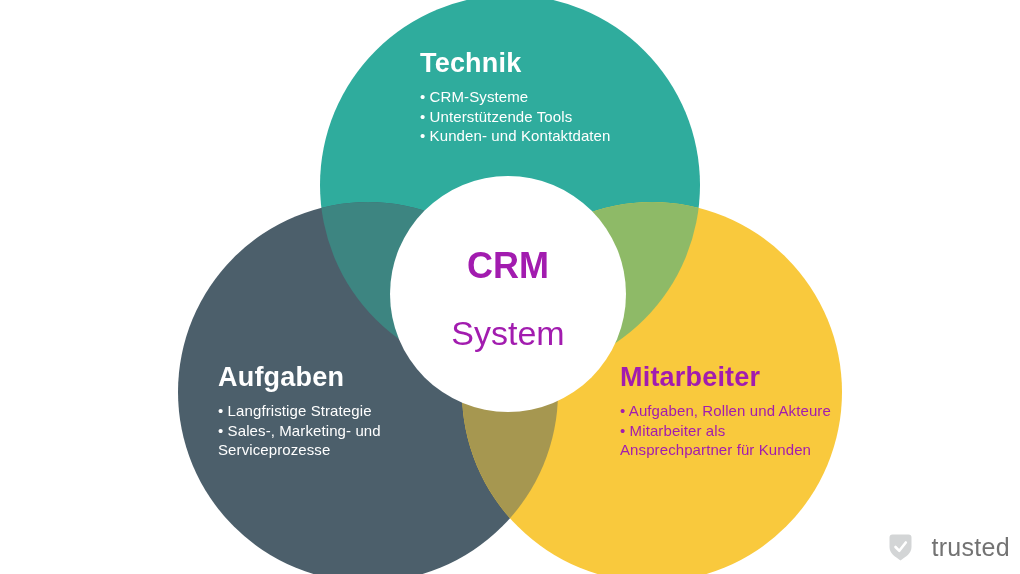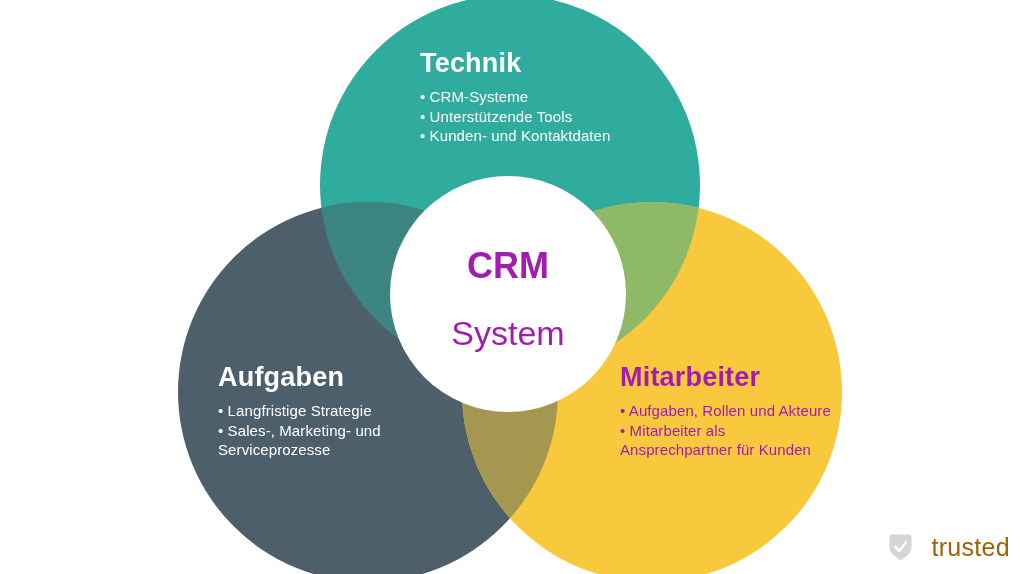--- a/index.html
+++ b/index.html
@@ -53,21 +53,21 @@
     line-height: 40px;
     margin-top: 25px;
   }
 
   #watermark {
     position: absolute;
     right: 10px; top: 533px;
     display: flex;
     align-items: center;
     gap: 19px;
-    color: #a16207;
+    color: #737373;
   }
   #watermark .wm-text {
     font-size: 25px;
     font-weight: 500;
     letter-spacing: 0.3px;
   }
 </style>
 </head>
 <body>
 

